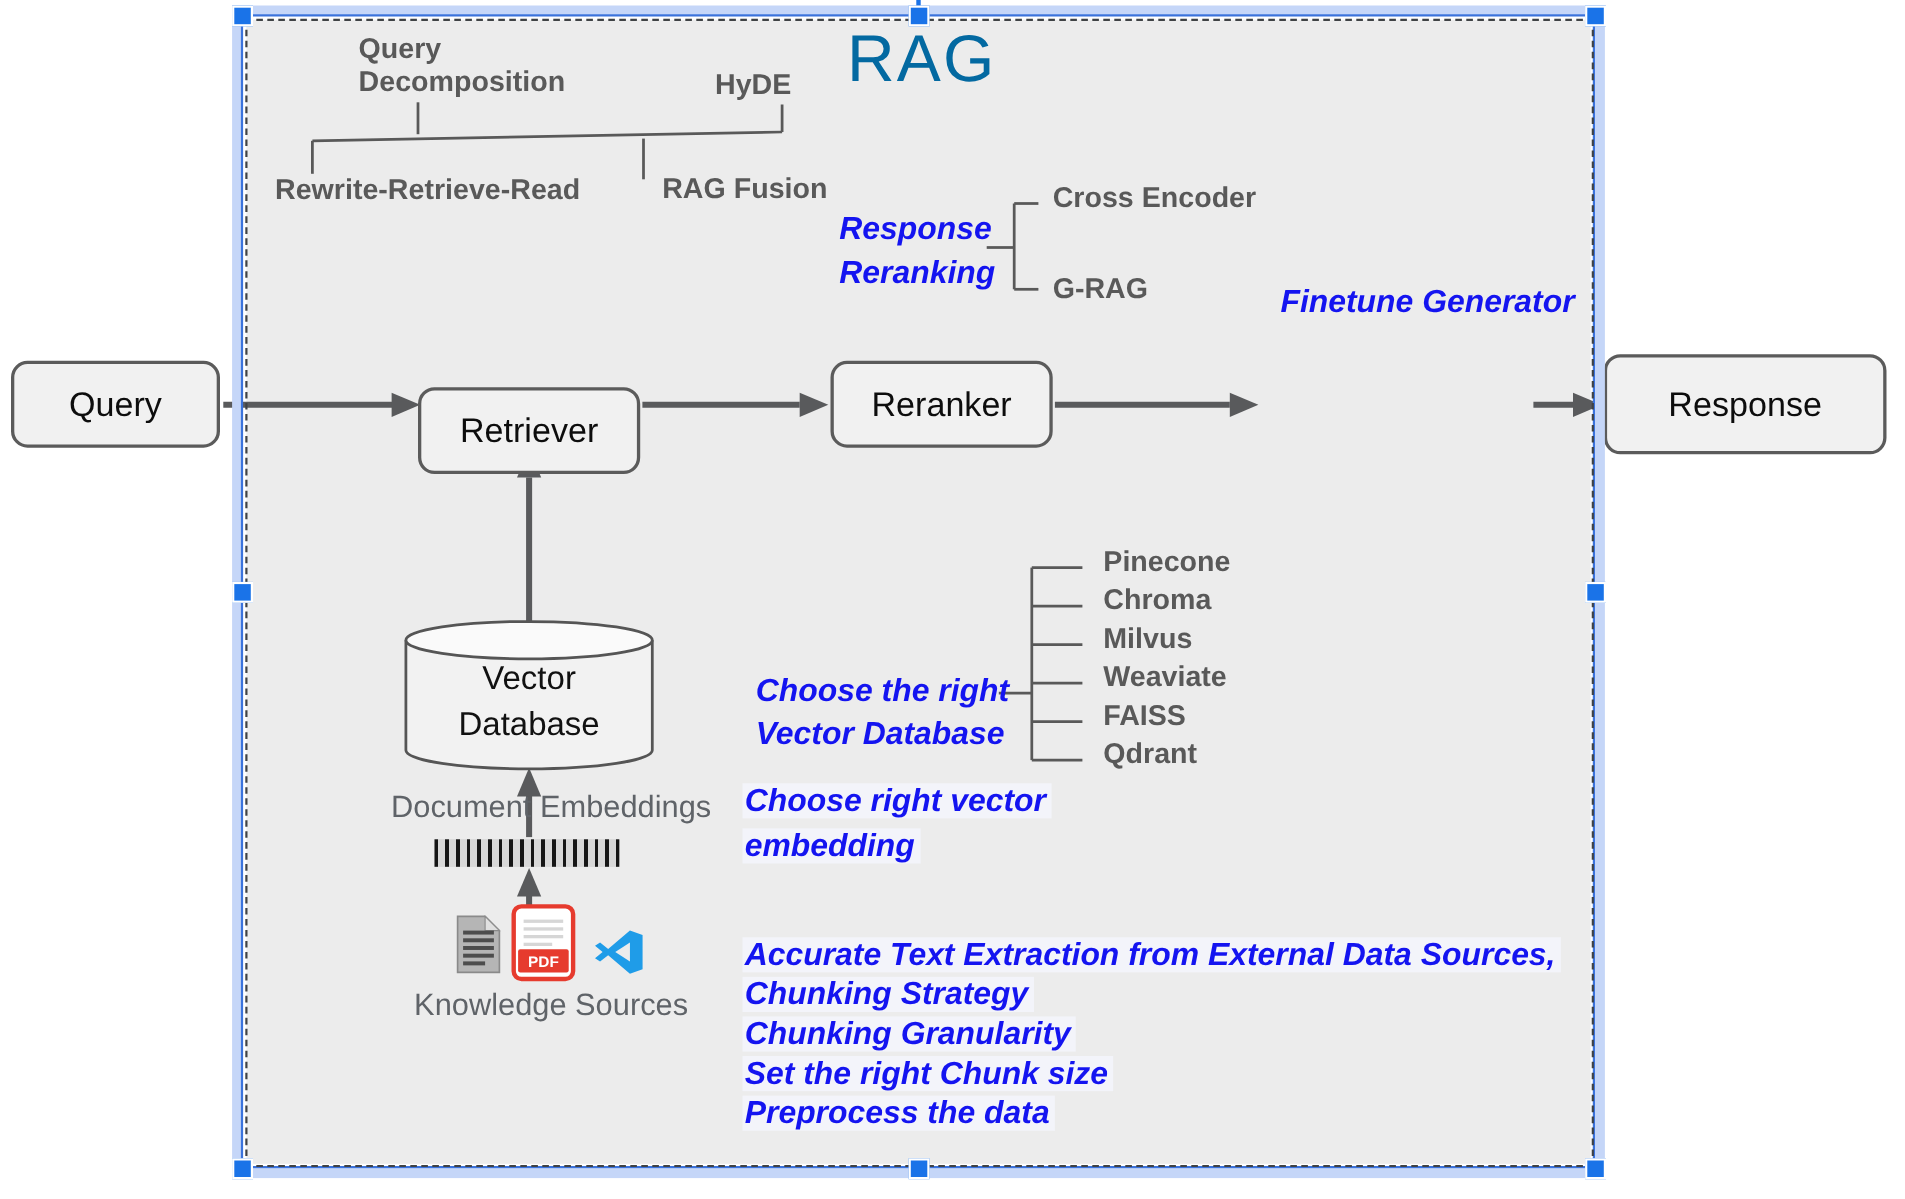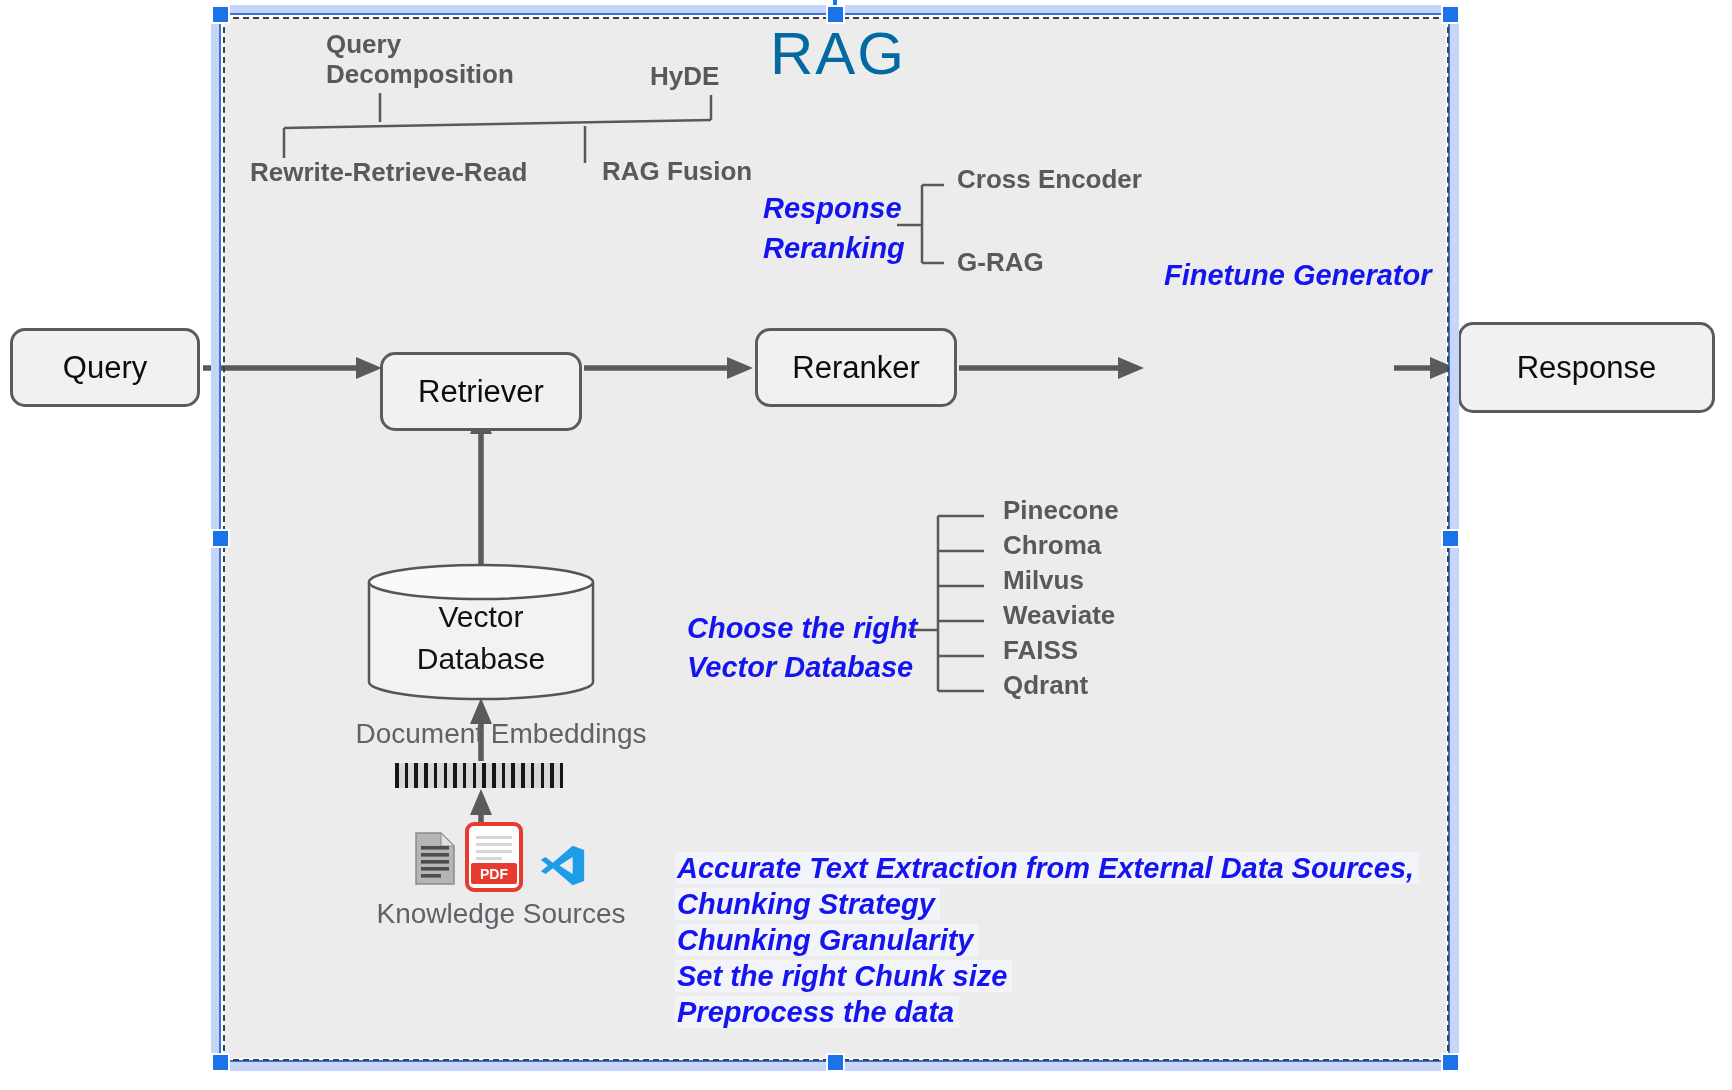--- a/index.html
+++ b/index.html
@@ -151,20 +151,24 @@
   </div>
   <div class="db-list gray-b">
     <div>Pinecone</div>
     <div>Chroma</div>
     <div>Milvus</div>
     <div>Weaviate</div>
     <div>FAISS</div>
     <div>Qdrant</div>
   </div>
 
+  <div class="lbl blue-n" style="left:675px;top:708px;line-height:41px;">
+    <div><span class="hl">Choose right vector</span></div>
+    <div><span class="hl">embedding</span></div>
+  </div>
 
   <div class="cyl-text">
     <div>Vector</div>
     <div>Database</div>
   </div>
   <div class="lbl gray-r" style="left:343px;top:718px;width:316px;text-align:center;">Document Embeddings</div>
   <div class="barcode"></div>
   <div class="lbl gray-r" style="left:356px;top:898px;width:290px;text-align:center;">Knowledge Sources</div>
 
   <div class="lbl blue-n" style="left:675px;top:850px;line-height:36px;">

